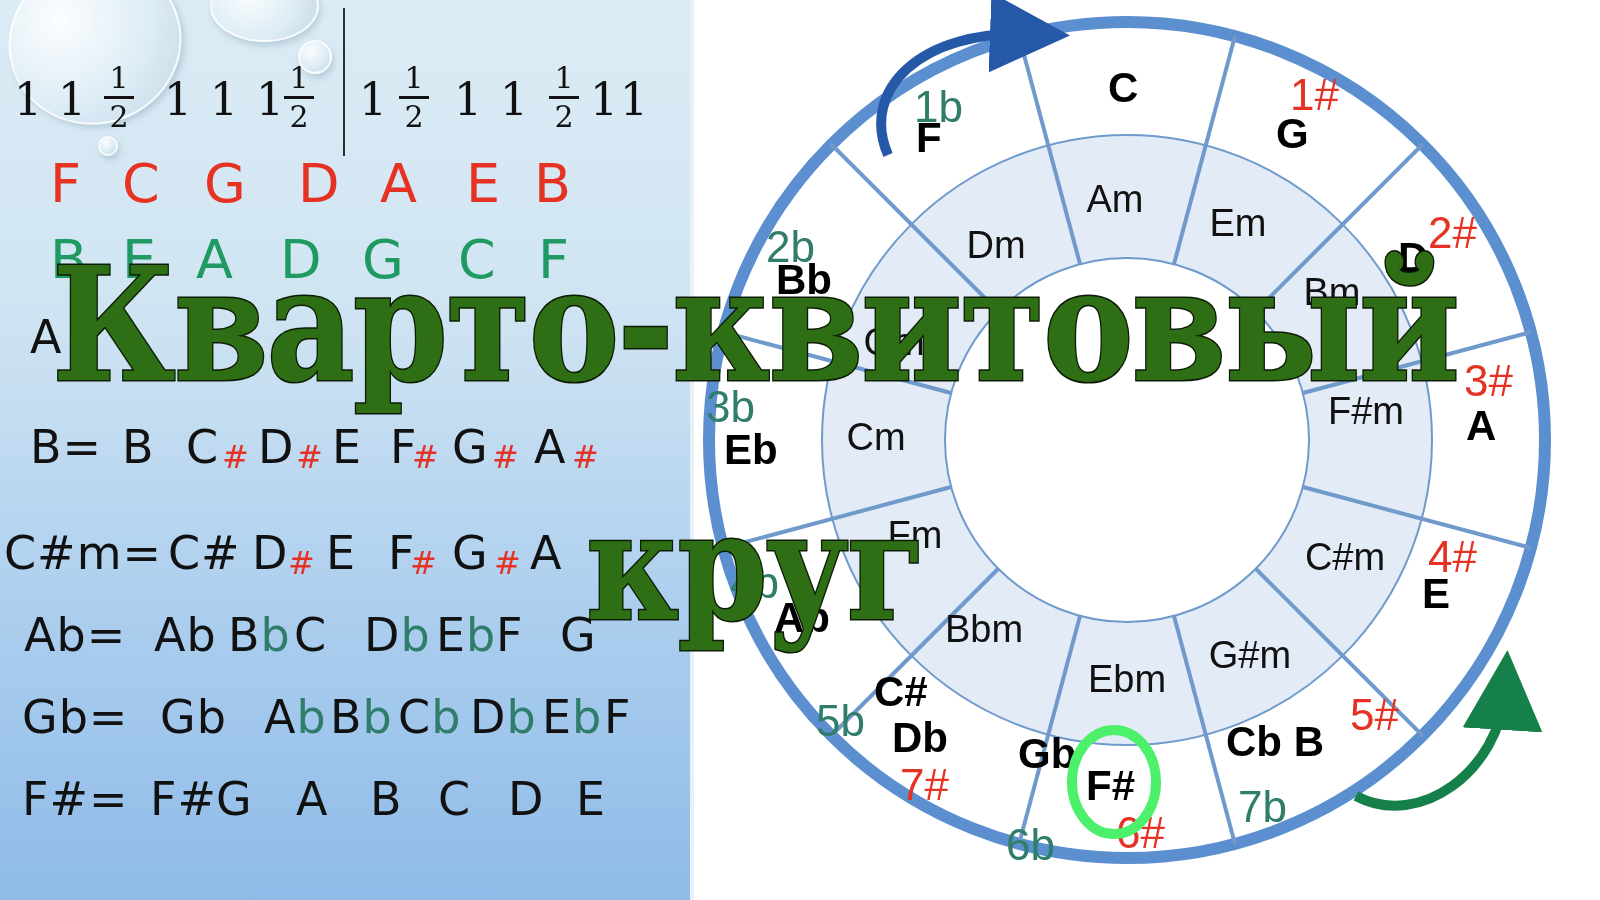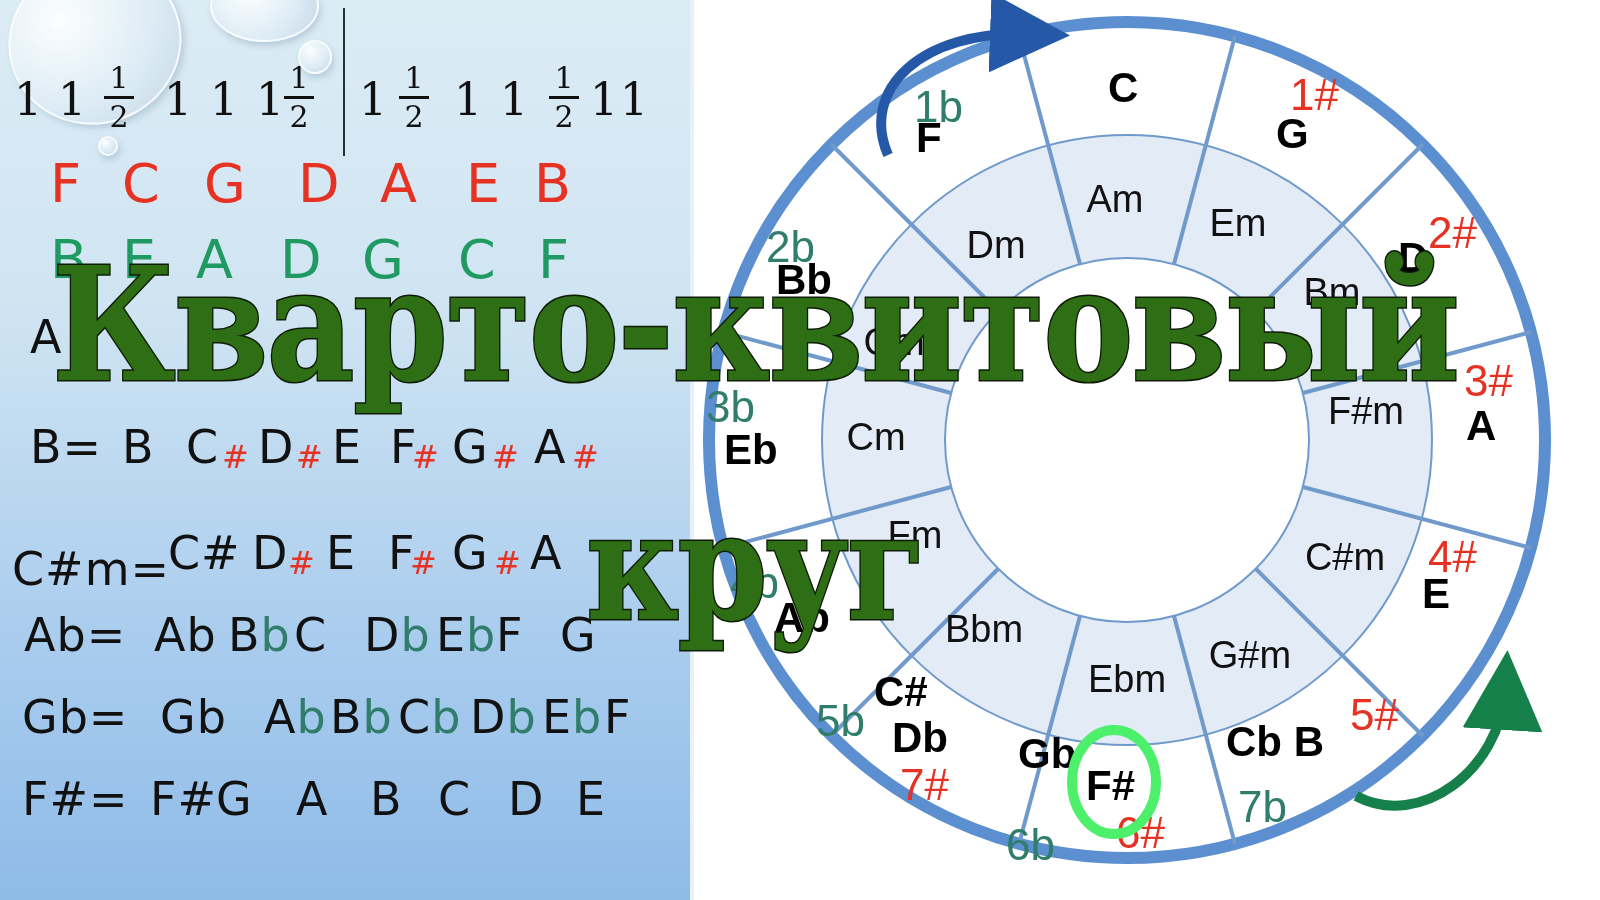--- a/index.html
+++ b/index.html
@@ -86,21 +86,21 @@
     <span style="left:332px;">E</span>
     <span style="left:390px;">F</span>
     <span class="red sub" style="left:412px;top:18px;">#</span>
     <span style="left:452px;">G</span>
     <span class="red sub" style="left:492px;top:18px;">#</span>
     <span style="left:534px;">A</span>
     <span class="red sub" style="left:572px;top:18px;">#</span>
   </div>
 
   <div class="row blk" style="top:526px;left:0;font-size:46px;">
-    <span style="left:12px;margin-top:16px;">C#m=</span>
+    <span style="left:4px;">C#m=</span>
     <span style="left:168px;">C#</span>
     <span style="left:252px;">D</span>
     <span class="red sub" style="left:288px;top:18px;">#</span>
     <span style="left:326px;">E</span>
     <span style="left:388px;">F</span>
     <span class="red sub" style="left:410px;top:18px;">#</span>
     <span style="left:452px;">G</span>
     <span class="red sub" style="left:494px;top:18px;">#</span>
     <span style="left:530px;">A</span>
   </div>

